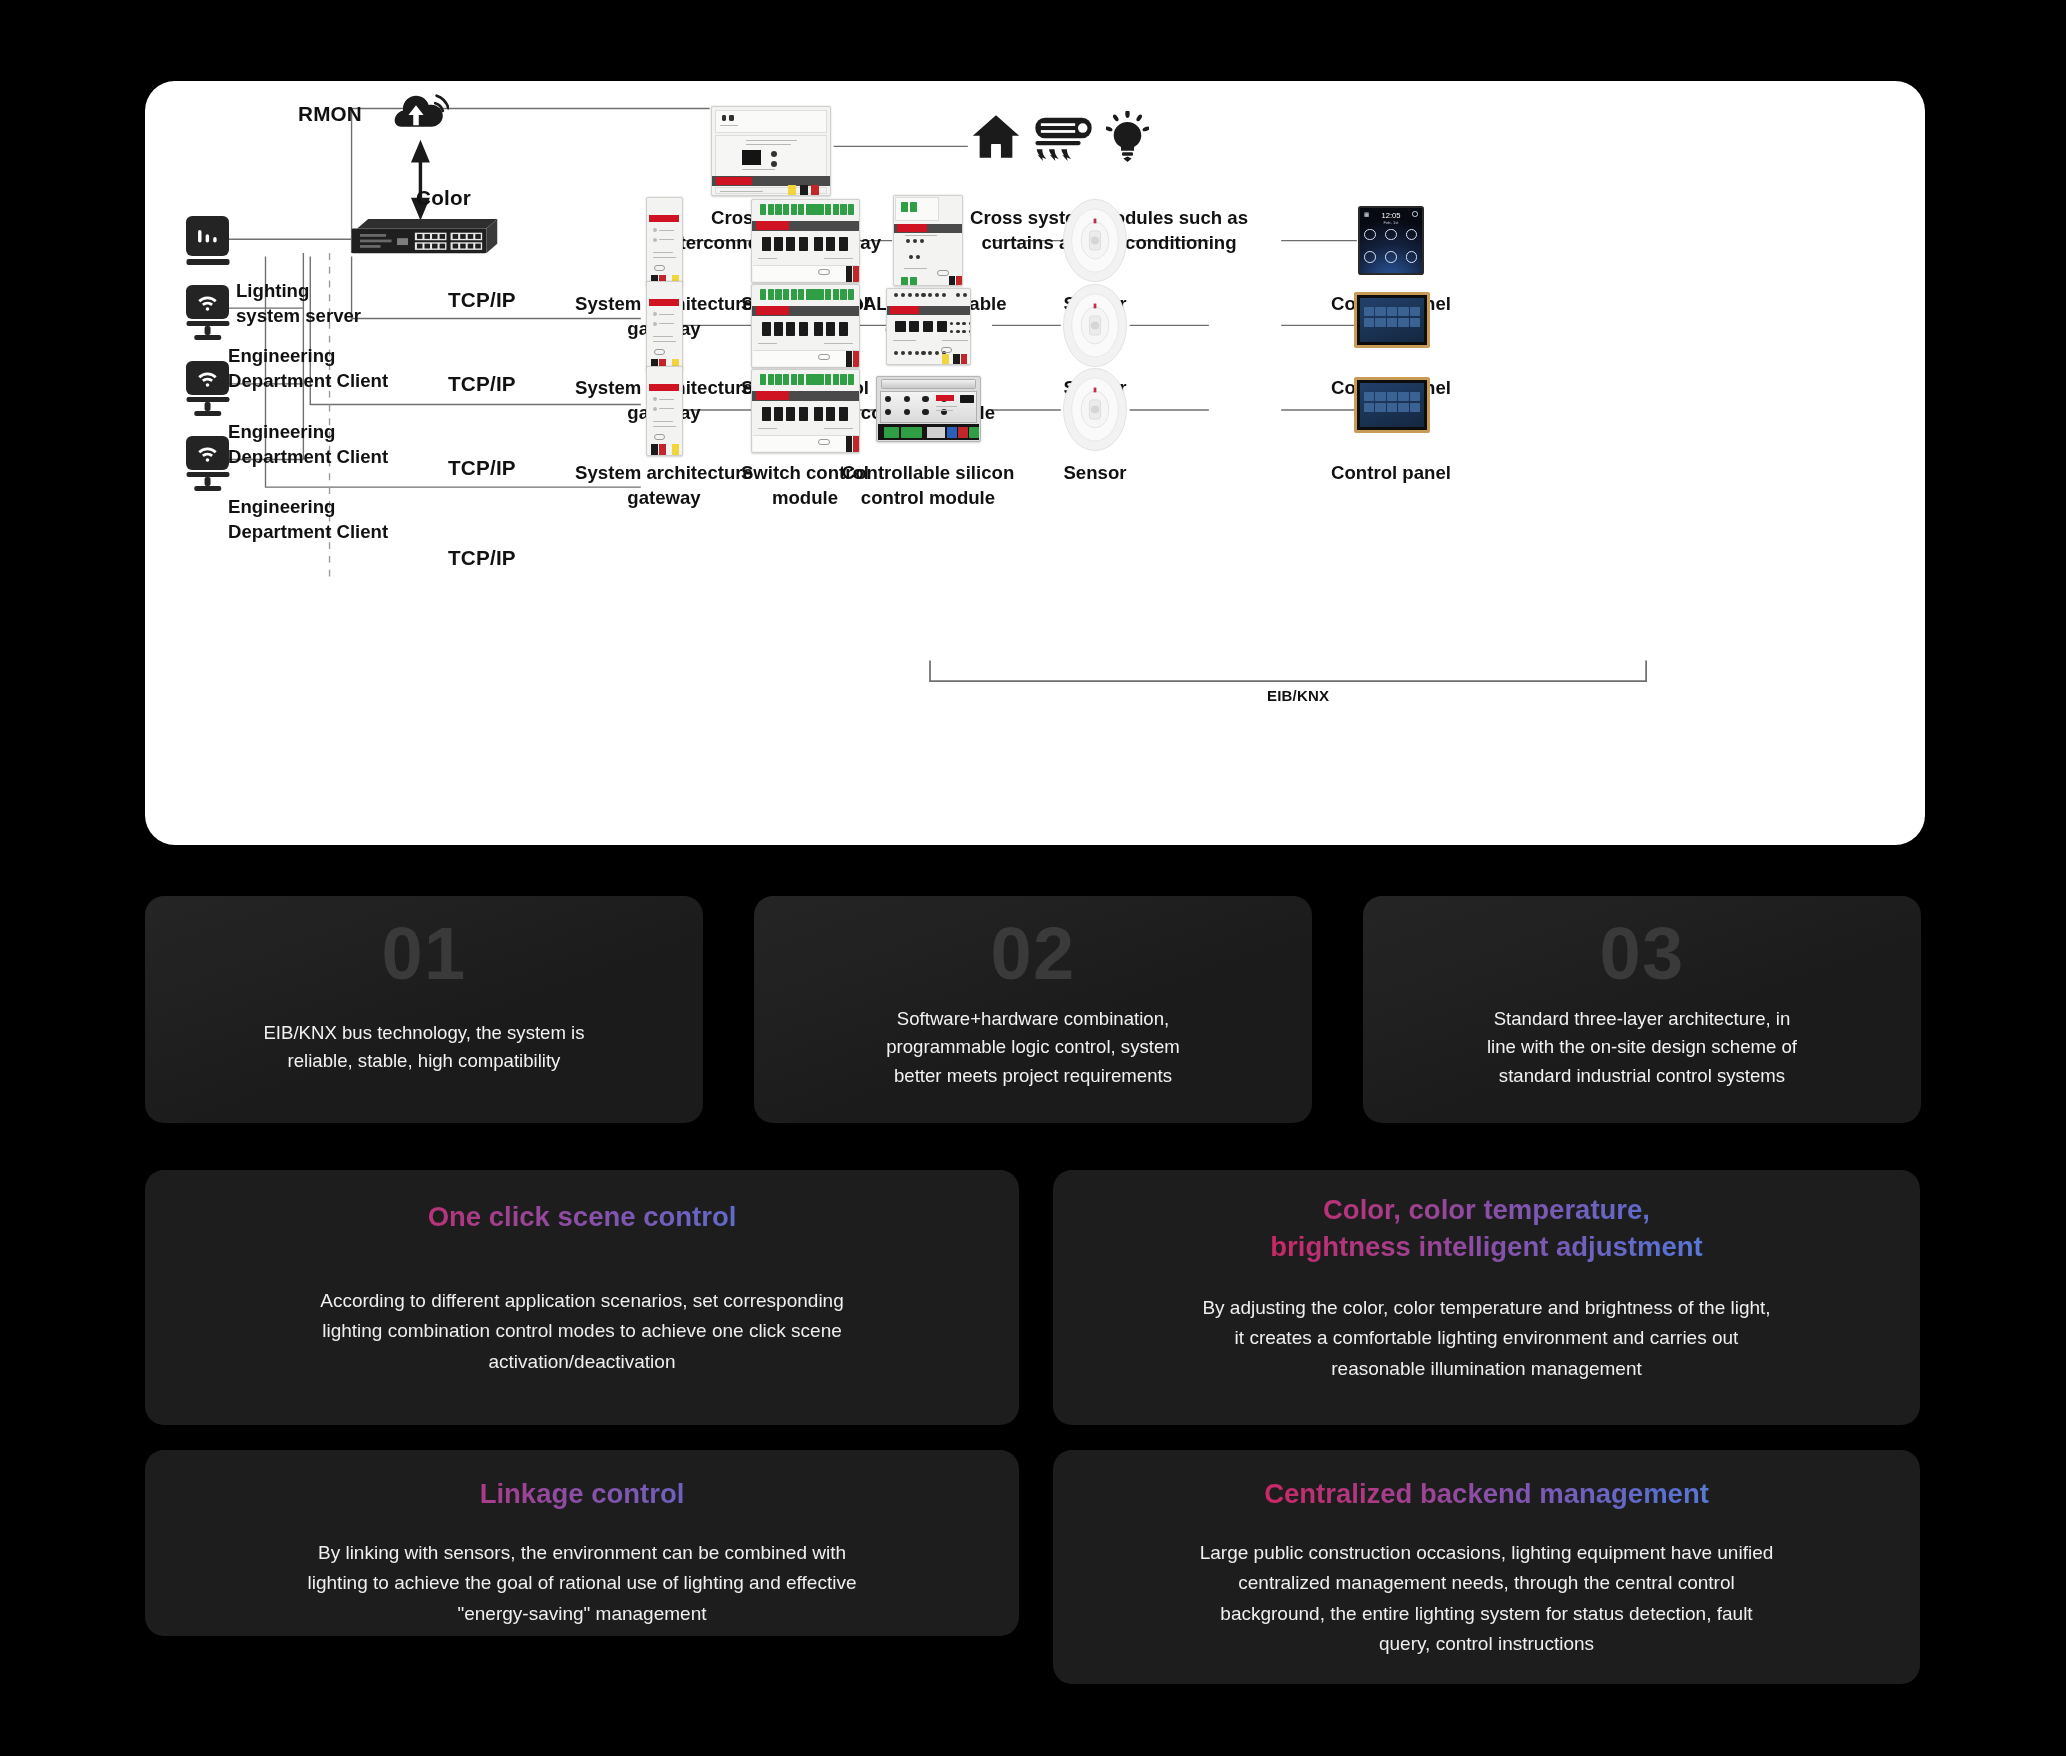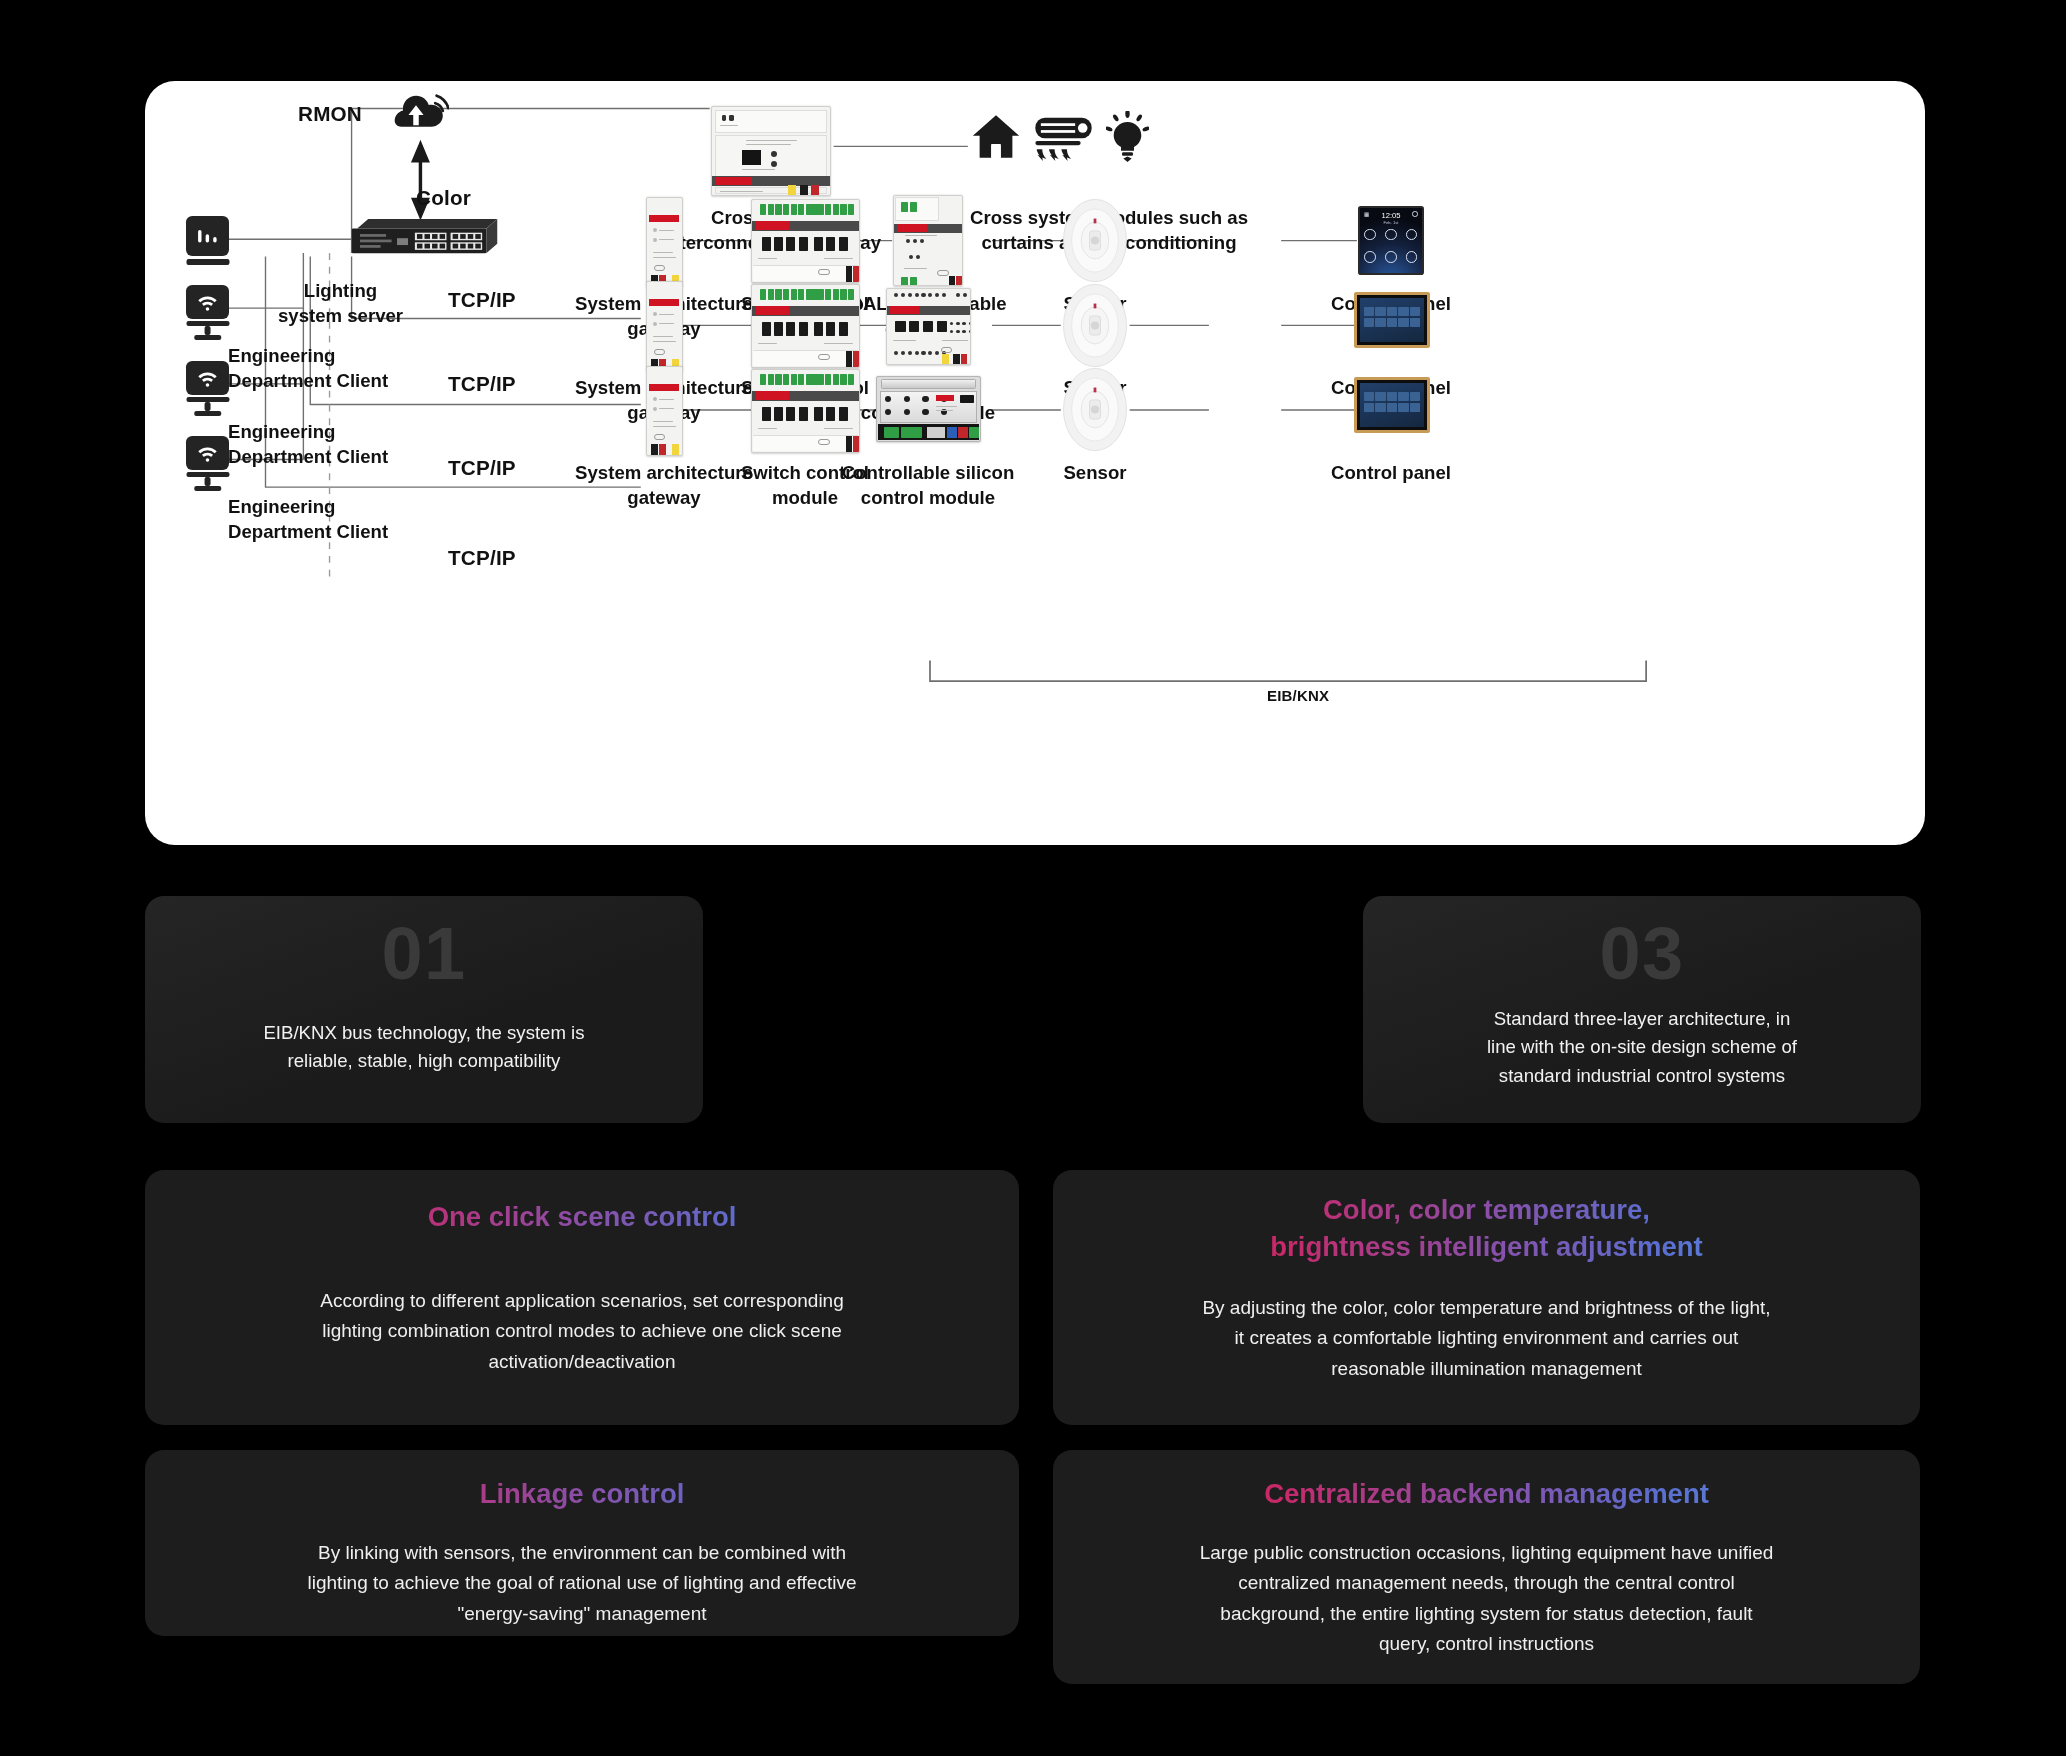--- a/index.html
+++ b/index.html
@@ -210,21 +210,21 @@
           <svg width="23.4" height="16.5" viewBox="0 0 34 24">
               <g fill="#fff">
             <rect x="3" y="3" width="5" height="18" rx="2.5"></rect>
             <rect x="14" y="9" width="5" height="12" rx="2.5"></rect>
             <rect x="25" y="13" width="5" height="8" rx="2.5"></rect>
           </g>
             </svg>
         </div>
         <div class="monitor-stand" style="top:43px;width:43px;height:5.5px;"></div>
       </div>
-      <div class="node-label" style="left:99px; top:198px; width:193px; text-align:center; transform:none;">Lighting
+      <div class="node-label" style="left:91px; top:198px; width:193px; text-align:left; transform:none;">Lighting
 system server</div>
 
       <div class="node" style="left:41px; top:204px;">
         <div class="glyph-box" style="width:43px;height:34px;">
           <svg width="25" height="18" viewBox="0 0 36 26">
               <g fill="#fff">
             <path d="M18 20.5a2.6 2.6 0 1 0 0 5.2 2.6 2.6 0 0 0 0-5.2z"></path>
             <path d="M18 12.5c-3.1 0-5.9 1.2-8 3.2l2.8 2.9c1.4-1.3 3.2-2.1 5.2-2.1s3.8.8 5.2 2.1l2.8-2.9c-2.1-2-4.9-3.2-8-3.2z"></path>
             <path d="M18 5c-5.2 0-9.9 2.1-13.3 5.5l2.8 2.8A15.1 15.1 0 0 1 18 9a15.1 15.1 0 0 1 10.5 4.3l2.8-2.8A18.7 18.7 0 0 0 18 5z"></path>
           </g>
@@ -712,20 +712,26 @@
 
     </div>
   </div>
 
   <div class="card num-card" style="left:145px; top:896px; width:558px; height:227px;">
     <div class="bignum" style="top:15px;">01</div>
     <div class="card-body" style="top:123px; width:503px;">EIB/KNX bus technology, the system is
 reliable, stable, high compatibility</div>
   </div>
 
+  <div class="card num-card" style="left:754px; top:896px; width:558px; height:227px;">
+    <div class="bignum" style="top:15px;">02</div>
+    <div class="card-body" style="top:109px; width:503px;">Software+hardware combination,
+programmable logic control, system
+better meets project requirements</div>
+  </div>
 
   <div class="card num-card" style="left:1363px; top:896px; width:558px; height:227px;">
     <div class="bignum" style="top:15px;">03</div>
     <div class="card-body" style="top:109px; width:503px;">Standard three-layer architecture, in
 line with the on-site design scheme of
 standard industrial control systems</div>
   </div>
 
   <div class="card" style="left:145px; top:1170px; width:874px; height:255px;">
     <div class="grad-title" style="top:27.5px; width:792px;">One click scene control</div>

